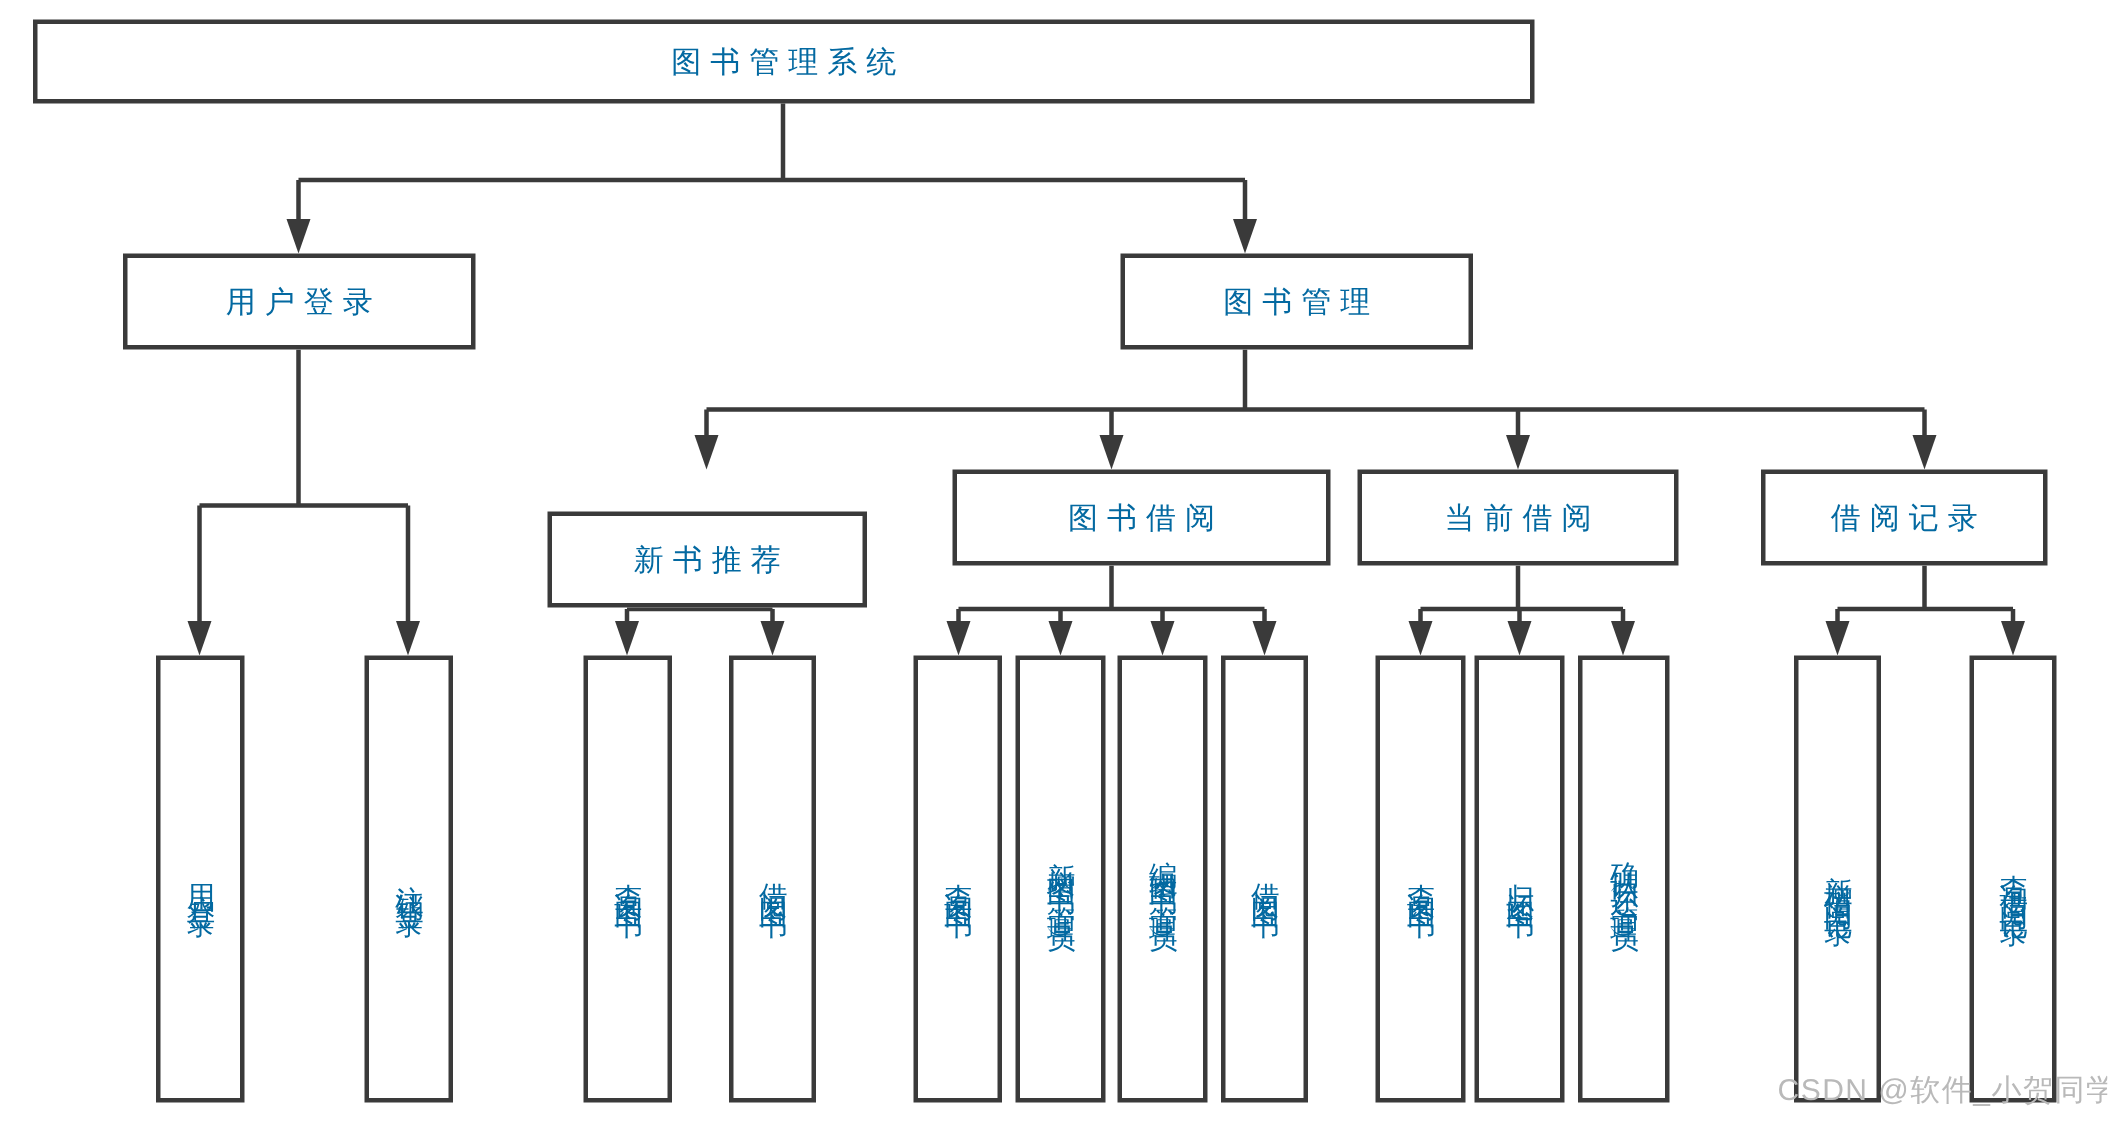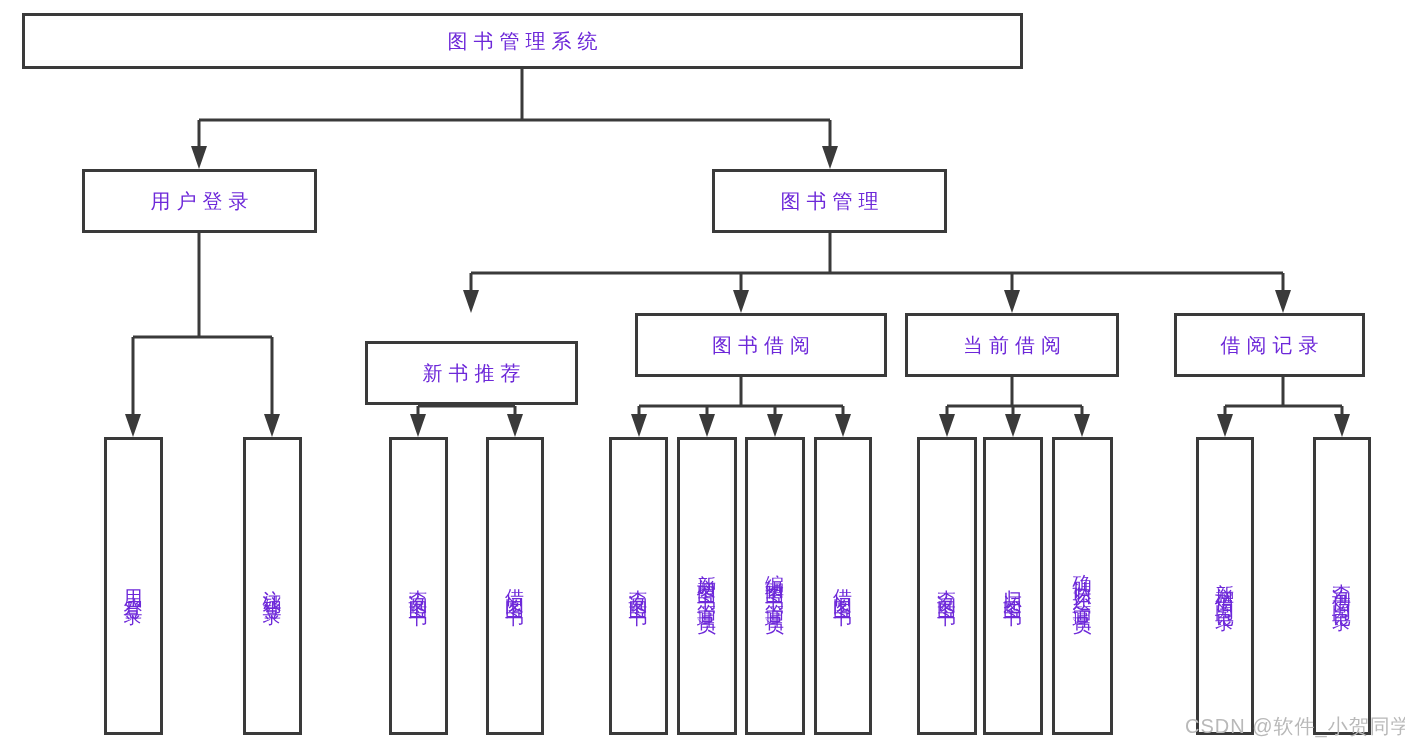--- a/index.html
+++ b/index.html
@@ -15,21 +15,21 @@
     position: absolute;
     left: 0; top: 0;
     width: 1405px; height: 747px;
     pointer-events: none;
   }
   .node {
     position: absolute;
     box-sizing: border-box;
     border: 3px solid #3a3a3a;
     background: #ffffff;
-    color: #6d28d9;
+    color: #0369a1;
     display: flex;
     align-items: center;
     justify-content: center;
   }
   .h-node {
     font-size: 20px;
     letter-spacing: 6px;
     text-indent: 6px;
     white-space: nowrap;
   }
@@ -82,21 +82,21 @@
       <polygon points="1005,414 1021,414 1013,437"></polygon>
       <polygon points="1074,414 1090,414 1082,437"></polygon>
       <polygon points="1217,414 1233,414 1225,437"></polygon>
       <polygon points="1334,414 1350,414 1342,437"></polygon>
     </g>
   </svg>
 
   <div class="node h-node" style="left:22px; top:13px; width:1001px; height:56px;">图书管理系统</div>
 
   <div class="node h-node" style="left:82px; top:169px; width:235px; height:64px;">用户登录</div>
-  <div class="node h-node" style="left:712px; top:169px; width:235px; height:64px;">图书管理</div>
+  <div class="node h-node" style="left:747px; top:169px; width:235px; height:64px;">图书管理</div>
 
   <div class="node h-node" style="left:365px; top:313px; width:213px; height:64px;margin-top:28px;">新书推荐</div>
   <div class="node h-node" style="left:635px; top:313px; width:252px; height:64px;">图书借阅</div>
   <div class="node h-node" style="left:905px; top:313px; width:214px; height:64px;">当前借阅</div>
   <div class="node h-node" style="left:1174px; top:313px; width:191px; height:64px;">借阅记录</div>
 
   <div class="node v-node" style="left:104px; top:437px; width:59px; height:298px;">用户登录</div>
   <div class="node v-node" style="left:243px; top:437px; width:59px; height:298px;">注销登录</div>
 
   <div class="node v-node" style="left:389px; top:437px; width:59px; height:298px;">查询图书</div>

